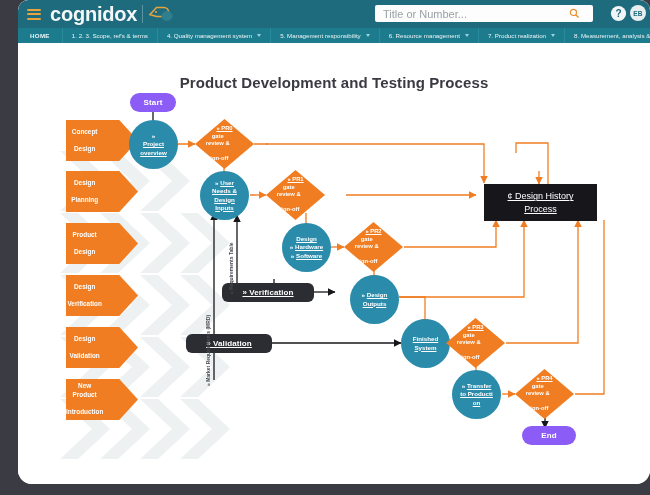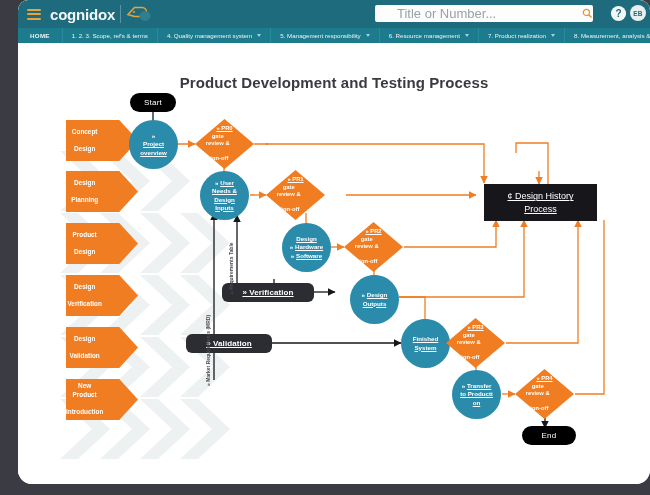--- a/index.html
+++ b/index.html
@@ -23,36 +23,36 @@
     border-radius:10px 10px 0 0;
     display:flex;align-items:center;
   }
   .hamburger{
     width:14px;height:11px;margin-left:9px;margin-right:9px;
     display:flex;flex-direction:column;justify-content:space-between;
     cursor:pointer;
   }
   .hamburger i{display:block;height:2px;background:#e8a33d;border-radius:1px;}
   .brand{
-    color:#f4f7f8;font-size:15px;font-weight:bold;letter-spacing:-.2px;
+    color:#f4f7f8;font-size:20px;font-weight:bold;letter-spacing:-.2px;
   }
   .brand-div{
     width:1px;height:18px;background:#5b93a0;margin:0 4px 0 5px;
   }
   .brand-mark{position:relative;width:26px;height:20px;}
   .brand-mark svg{position:absolute;left:0;top:1px;}
   .searchwrap{
     position:absolute;left:357px;top:5px;width:218px;height:17px;
     background:#fdfdfd;border-radius:2px;display:flex;align-items:center;
   }
   .searchwrap input{
     border:0;outline:0;background:transparent;
     font-family:"Liberation Sans", sans-serif;
-    font-size:13px;color:#6d7578;
-    margin-left:20px;width:182px;
+    font-size:11px;color:#6d7578;
+    margin-left:6px;width:182px;
   }
   .searchwrap input::placeholder{color:#9aa2a5;}
   .srch-ico{margin-left:2px;}
   .help-ico{position:absolute;left:592px;top:5px;cursor:pointer;}
   .avatar{
     position:absolute;left:612px;top:5px;width:16px;height:16px;
     border-radius:50%;background:#e9eef0;color:#1d6b7d;
     font-size:6.5px;font-weight:bold;
     display:flex;align-items:center;justify-content:center;
     letter-spacing:.2px;cursor:pointer;
@@ -78,22 +78,22 @@
     position:absolute;left:0;top:43px;width:632px;height:441px;
     background:#fff;overflow:hidden;
   }
   .wm{position:absolute;left:0;top:0;width:632px;height:441px;overflow:hidden;}
   .title{
     position:absolute;left:0;top:31px;width:632px;text-align:center;
     font-size:15px;font-weight:bold;color:#3a3a42;letter-spacing:.1px;
   }
   
   .term{
-    position:absolute;background:#000000;border-radius:11px;
-    color:#fff;font-size:8px;font-weight:normal;
+    position:absolute;background:#8b5cf6;border-radius:11px;
+    color:#fff;font-size:8px;font-weight:bold;
     display:flex;align-items:center;justify-content:center;letter-spacing:.2px;
   }
   .chev{
     position:absolute;background:#f07d22;
     -webkit-clip-path:polygon(0 0,74% 0,100% 50%,74% 100%,0 100%);
     clip-path:polygon(0 0,74% 0,100% 50%,74% 100%,0 100%);
     color:#fff;font-size:6.4px;font-weight:bold;line-height:1.35;
     display:flex;align-items:center;justify-content:flex-start;
     text-align:center;
   }

